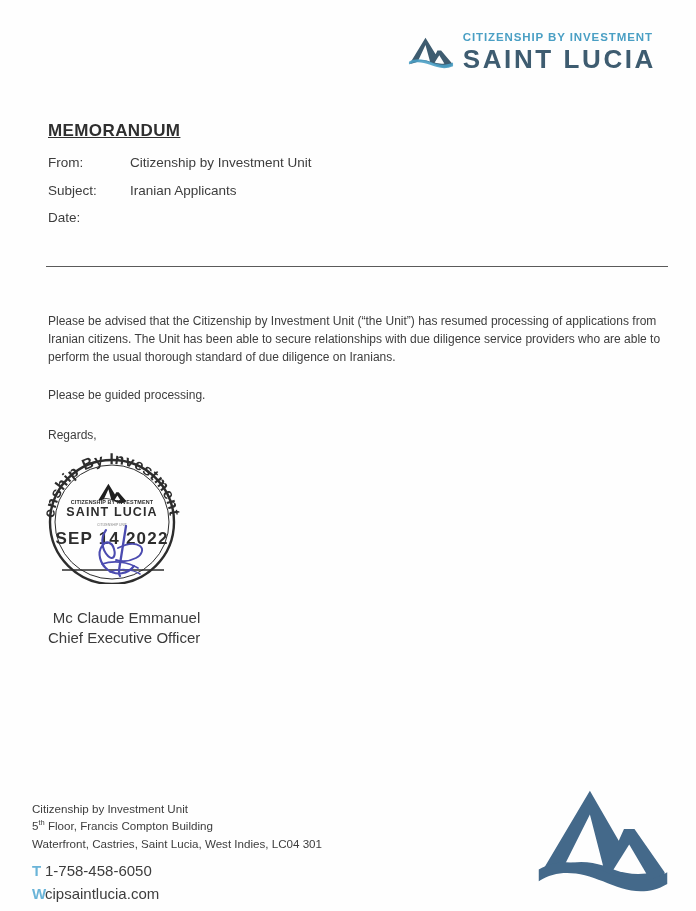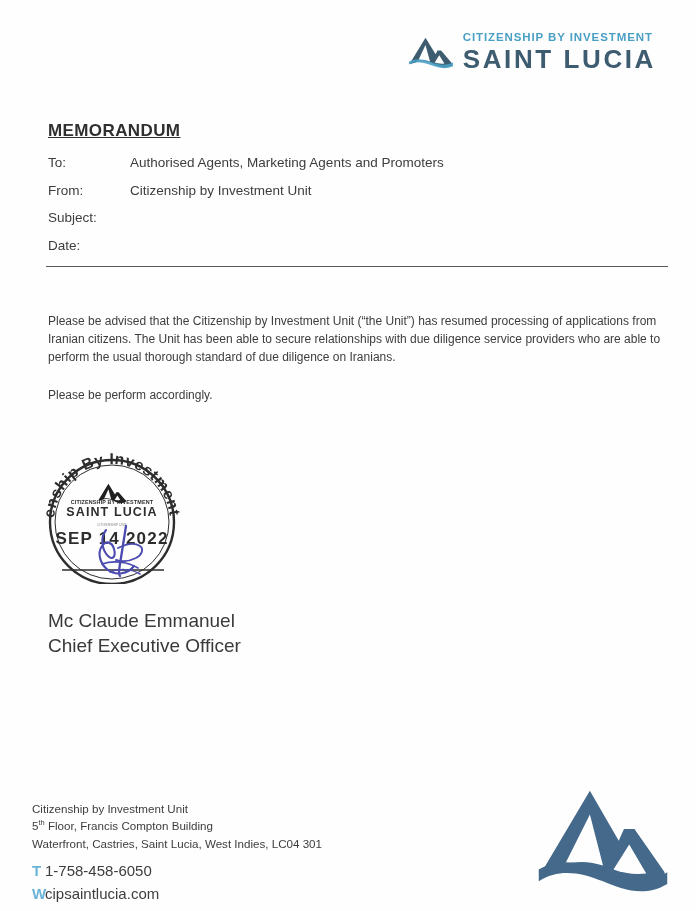--- a/index.html
+++ b/index.html
@@ -122,23 +122,24 @@
     width: 164px;
     height: 132px;
   }
   .stamp svg { display: block; }
 
   
   .signer {
     position: absolute;
     left: 48px;
     top: 608px;
-    font-size: 19px;
+    font-size: 15px;
     line-height: 1.33;
     color: #3a3a3a;
+    text-align: right;
   }
 
   
   .footer-text {
     position: absolute;
     left: 32px;
     top: 800px;
     font-size: 11.6px;
     line-height: 1.5;
     color: #3d3d3d;
@@ -187,39 +188,37 @@
     <div class="header-words">
       <div class="header-tagline">CITIZENSHIP BY INVESTMENT</div>
       <div class="header-wordmark">SAINT LUCIA</div>
     </div>
   </div>
 
   <div class="memo-title">MEMORANDUM</div>
 
   <div class="fields">
     <div class="field-row">
-      <div class="field-label">To:</div>
-      <div class="field-value">Authorised Agents, Marketing Agents and Promoters</div>
-    </div>
-    <div class="field-row">
       <div class="field-label">From:</div>
       <div class="field-value">Citizenship by Investment Unit</div>
     </div>
     <div class="field-row">
       <div class="field-label">Subject:</div>
+      <div class="field-value">Iranian Applicants</div>
     </div>
     <div class="field-row">
       <div class="field-label">Date:</div>
     </div>
   </div>
 
   <div class="rule"></div>
 
   <div class="body-para para-1">Please be advised that the Citizenship by Investment Unit (“the Unit”) has resumed processing of applications from Iranian citizens. The Unit has been able to secure relationships with due diligence service providers who are able to perform the usual thorough standard of due diligence on Iranians.</div>
-  <div class="body-para para-2">Please be perform accordingly.</div>
+  <div class="body-para para-2">Please be guided processing.</div>
+  <div class="body-para para-3">Regards,</div>
 
   <div class="stamp">
     <svg viewBox="0 0 164 132" width="164" height="132" xmlns="http://www.w3.org/2000/svg">
       <defs>
         <path id="ringTop" d="M 14 70 A 58 58 0 0 1 130 70"></path>
       </defs>
 
       <circle cx="72" cy="70" r="62" fill="none" stroke="#2d2d2d" stroke-width="2.4"></circle>
       <circle cx="72" cy="70" r="57" fill="none" stroke="#2d2d2d" stroke-width="1"></circle>
 

